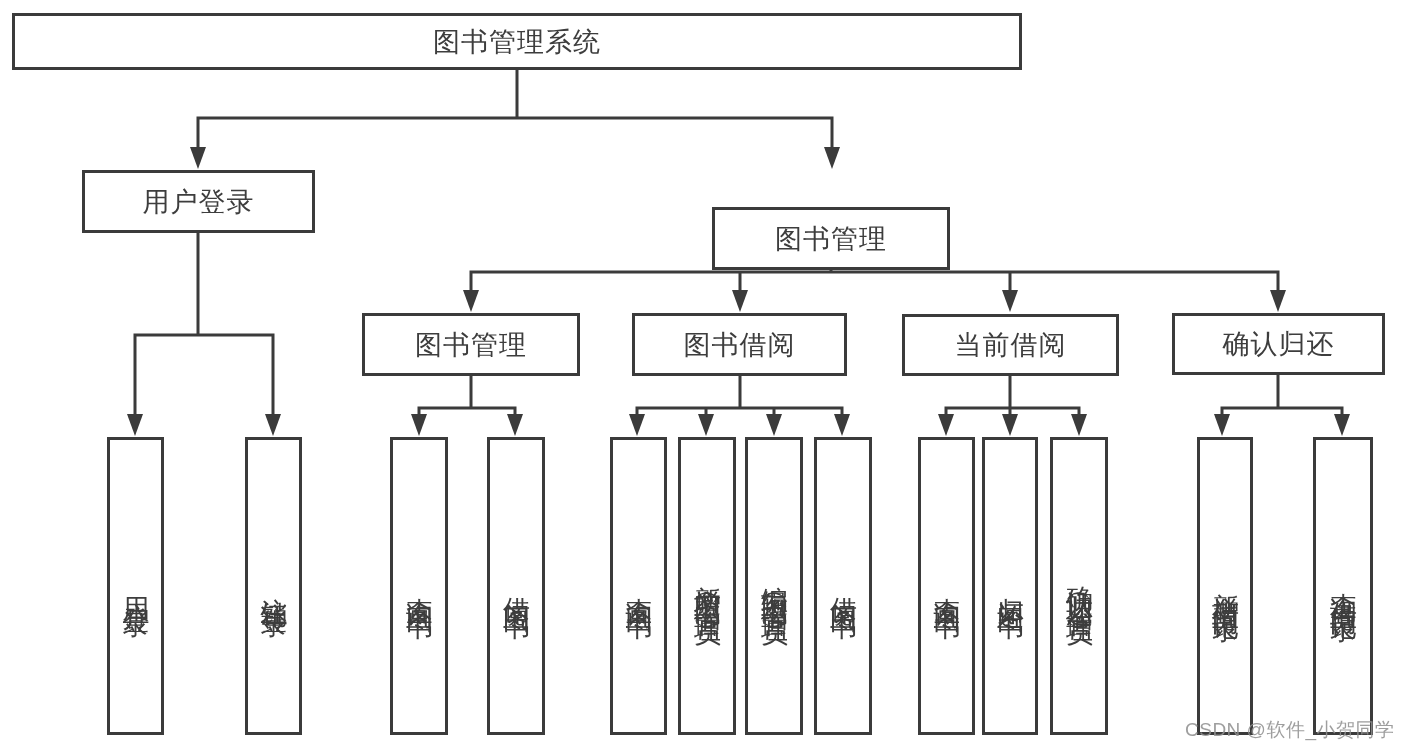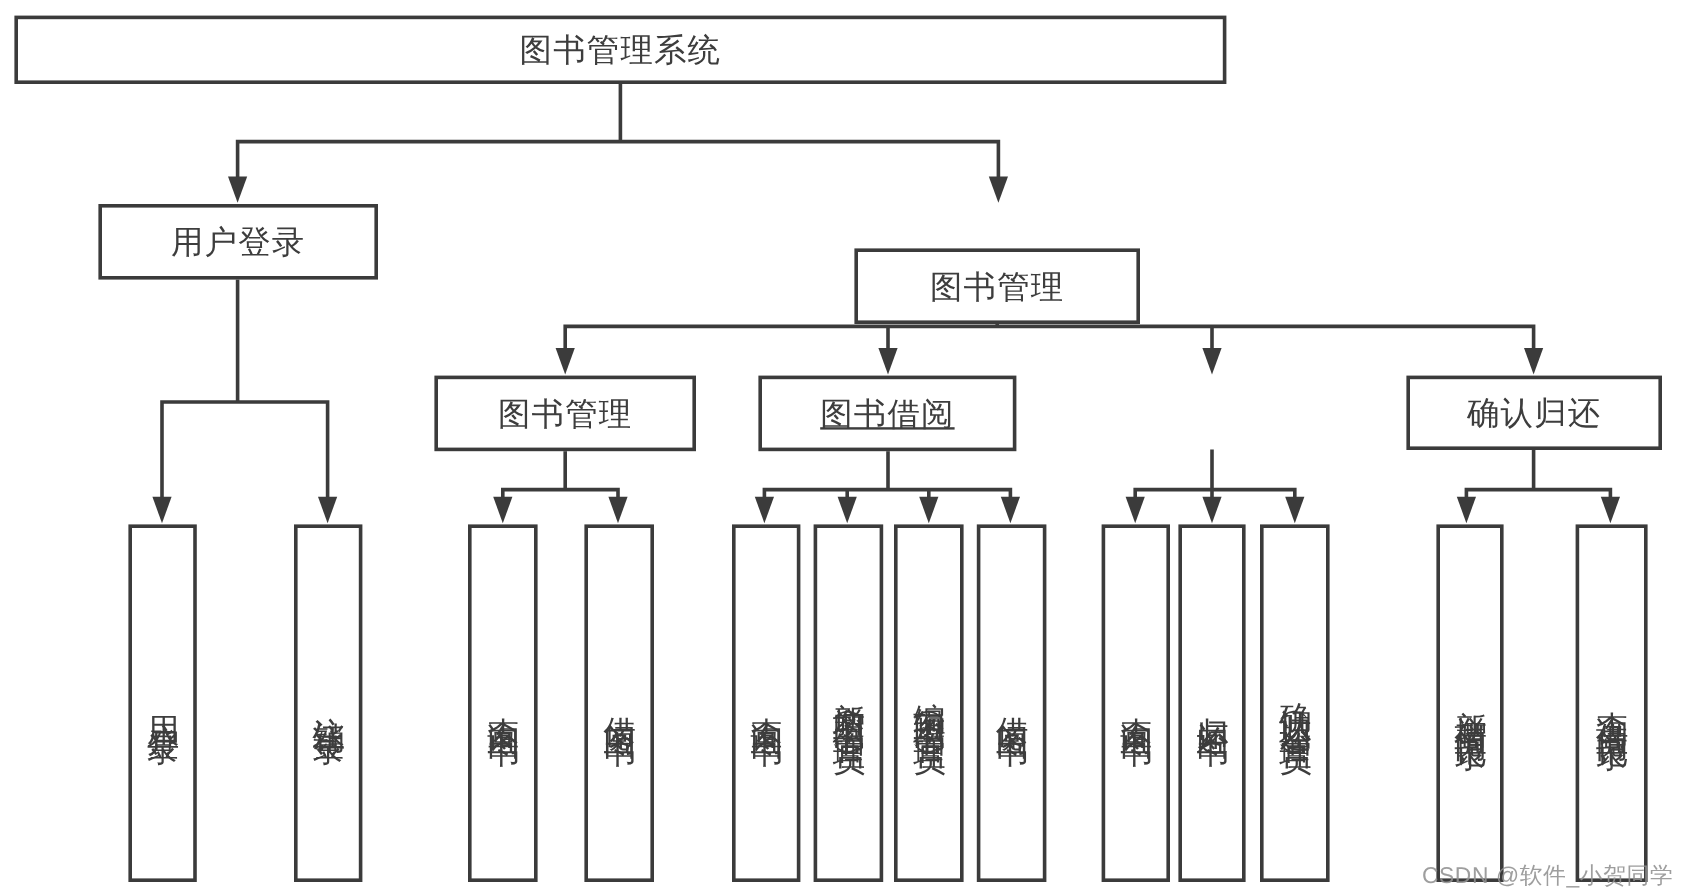--- a/index.html
+++ b/index.html
@@ -24,21 +24,21 @@
     display: flex;
     align-items: center;
     justify-content: center;
     color: #3d3d3d;
   }
   .hnode { font-size: 27px; letter-spacing: 1px; }
   .root  { left: 12px;  top: 13px;  width: 1010px; height: 57px; }
   .n-user-login { left: 82px;  top: 170px; width: 233px; height: 63px; }
   .n-book-mgmt  { left: 712px; top: 171px; width: 238px; height: 63px; margin-top: 36px; }
   .n-new-book   { left: 362px; top: 313px; width: 218px; height: 63px; }
-  .n-borrowing  { left: 632px; top: 313px; width: 215px; height: 63px; text-decoration: underline; }
+  .n-borrowing  { left: 632px; top: 313px; width: 215px; height: 63px; }
   .n-current    { left: 902px; top: 314px; width: 217px; height: 62px; }
   .n-records    { left: 1172px; top: 313px; width: 213px; height: 62px; }
   .leaf {
     top: 437px;
     width: 58px;
     height: 298px;
     font-size: 27px;
   }
   .leaf .vlabel {
     writing-mode: vertical-rl;
@@ -122,20 +122,23 @@
   <div class="node hnode n-book-mgmt">
     <span>图书管理</span>
   </div>
 
   <div class="node hnode n-new-book">
     <span>图书管理</span>
   </div>
   <div class="node hnode n-borrowing">
     <span>图书借阅</span>
   </div>
+  <div class="node hnode n-current">
+    <span>当前借阅</span>
+  </div>
   <div class="node hnode n-records">
     <span>确认归还</span>
   </div>
 
   <div class="node leaf lf-a1">
     <span class="vlabel">用户登录</span>
   </div>
   <div class="node leaf lf-a2">
     <span class="vlabel">注销登录</span>
   </div>

